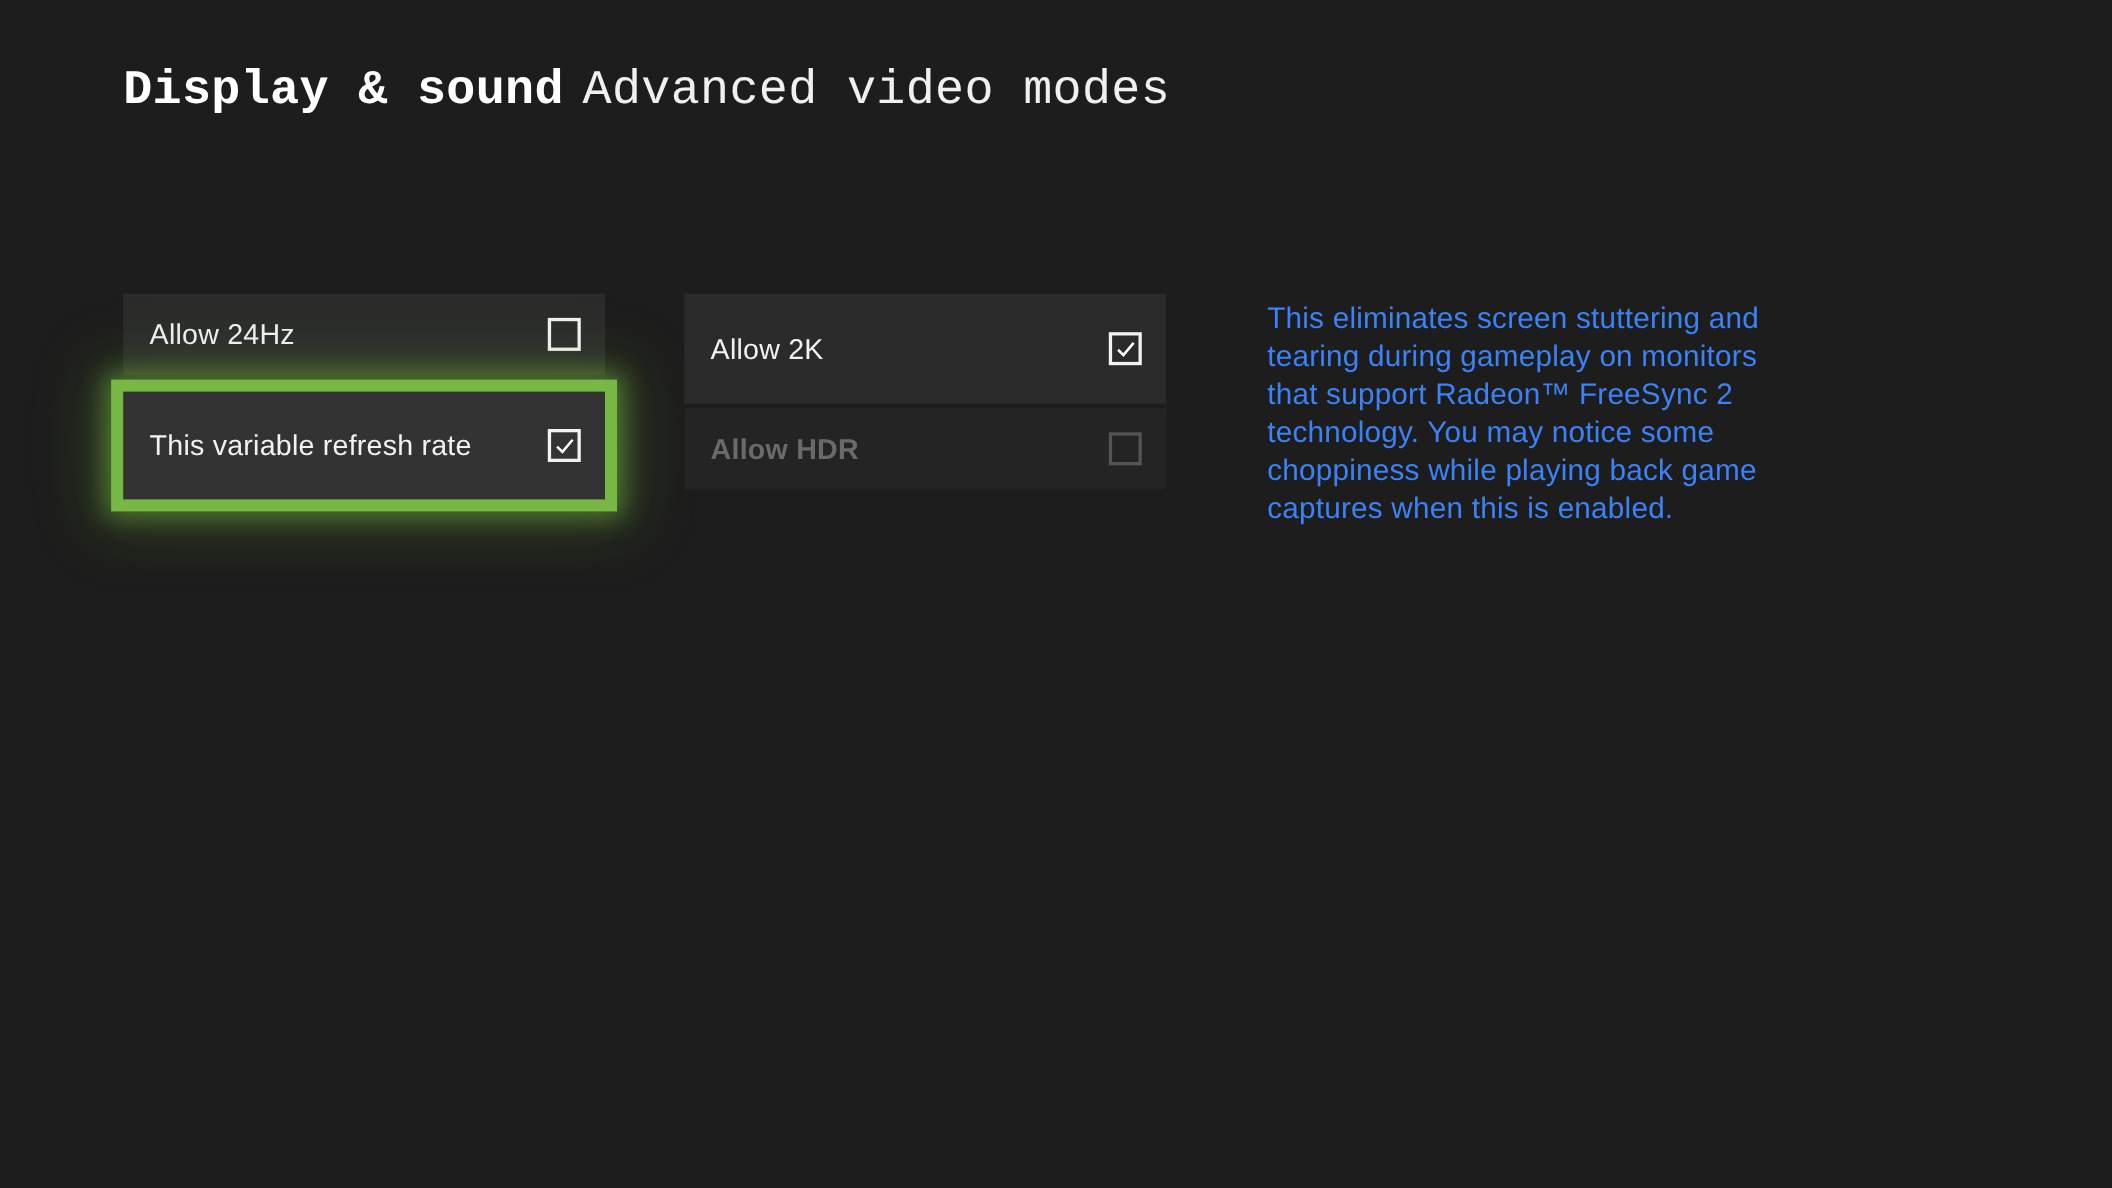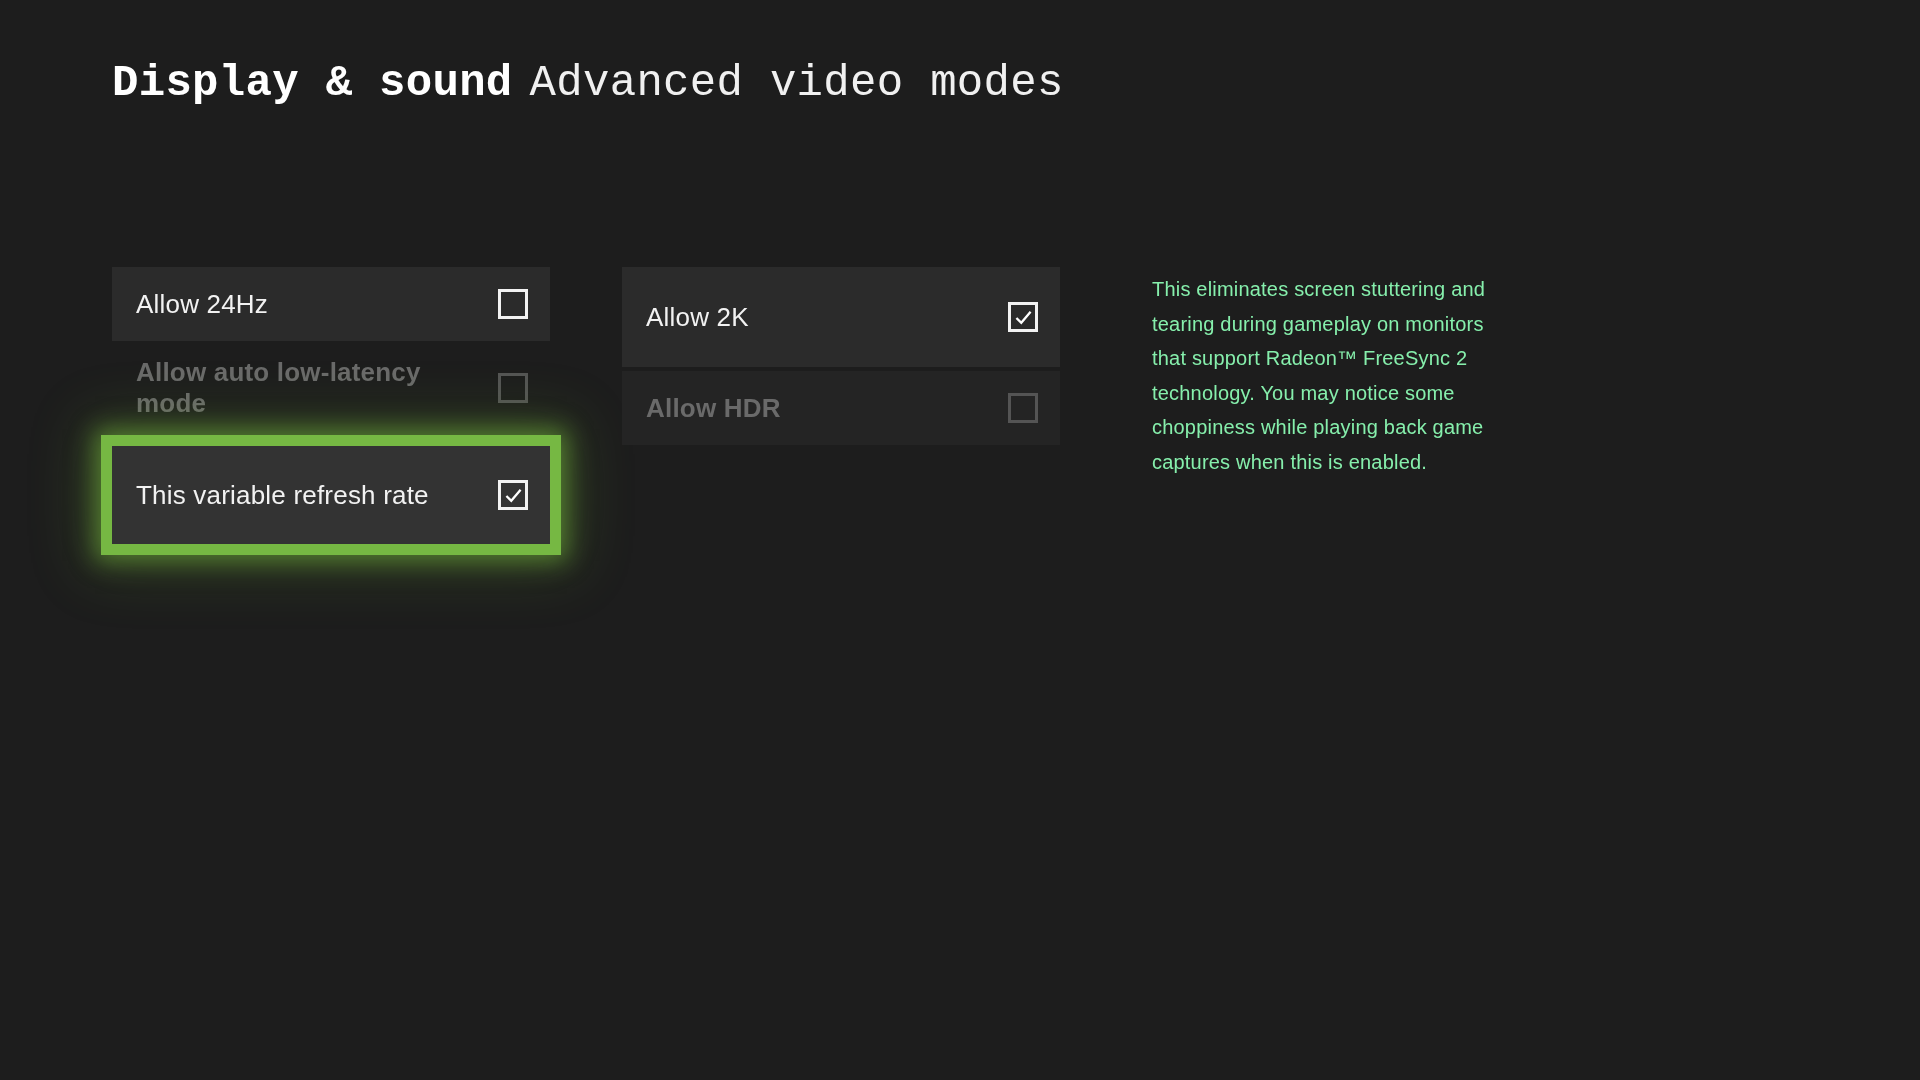--- a/index.html
+++ b/index.html
@@ -60,21 +60,21 @@
   .checkbox{
     width:30px;height:30px;box-sizing:border-box;
     border:3px solid #f2f2f2;flex:none;
     display:flex;align-items:center;justify-content:center;
   }
   .check{display:none;width:23px;height:23px;}
   .row.checked .check{display:block;}
 
   .description{
     position:absolute;left:1152px;top:272px;width:490px;
-    font-size:20px;line-height:34.5px;color:#86efac;
+    font-size:27px;line-height:34.5px;color:#3b82f6;
     letter-spacing:.2px;white-space:pre-line;
   }
 </style>
 </head>
 <body>
 
 <header class="page-header">
   <h1>
     <span class="t-bold">Display &amp; sound</span><span class="t-reg">Advanced video modes</span>
   </h1>
@@ -85,26 +85,20 @@
   <div class="col col-1">
 
 
     <div class="row h97">
       <span class="label">Allow 24Hz</span>
       <span class="checkbox">
         
       </span>
     </div>
 
-    <div class="row h86 disabled bare">
-      <span class="label">Allow auto low-latency mode</span>
-      <span class="checkbox">
-        
-      </span>
-    </div>
 
     <div class="row checked highlighted">
       <span class="label">This variable refresh rate</span>
       <span class="checkbox">
         <svg class="check" viewBox="0 0 26 26">
             <path d="M5 13.5 L10.5 19 L21 6.5" fill="none" stroke="#ffffff" stroke-width="2.6"></path>
           </svg>
       </span>
     </div>
 

